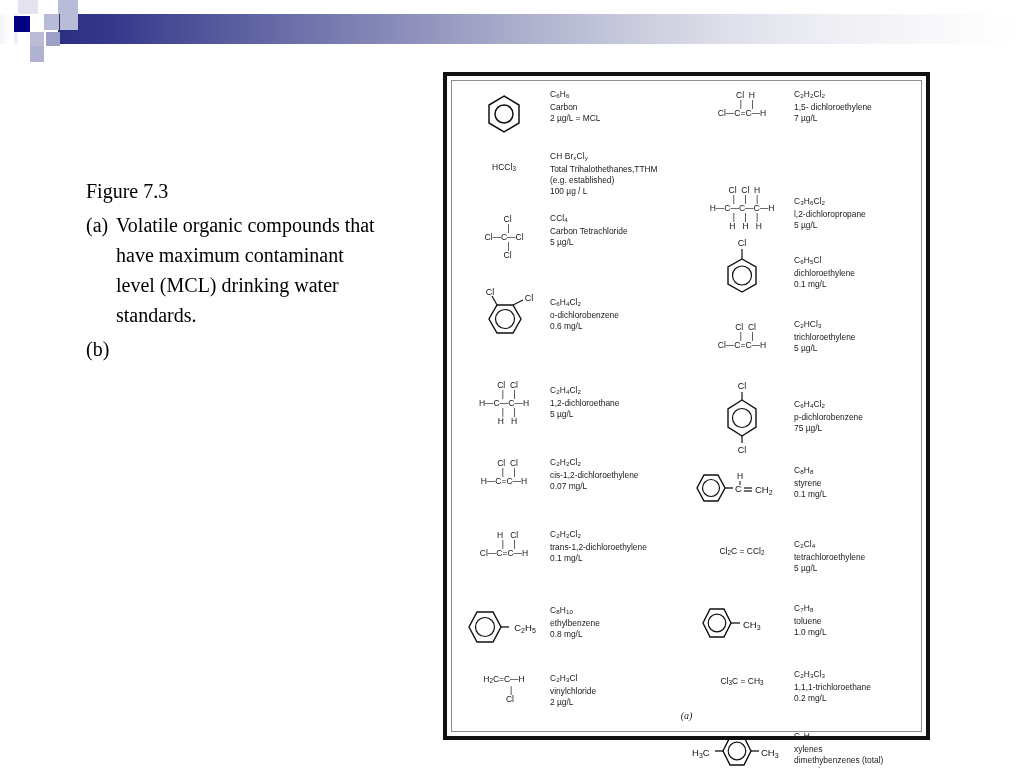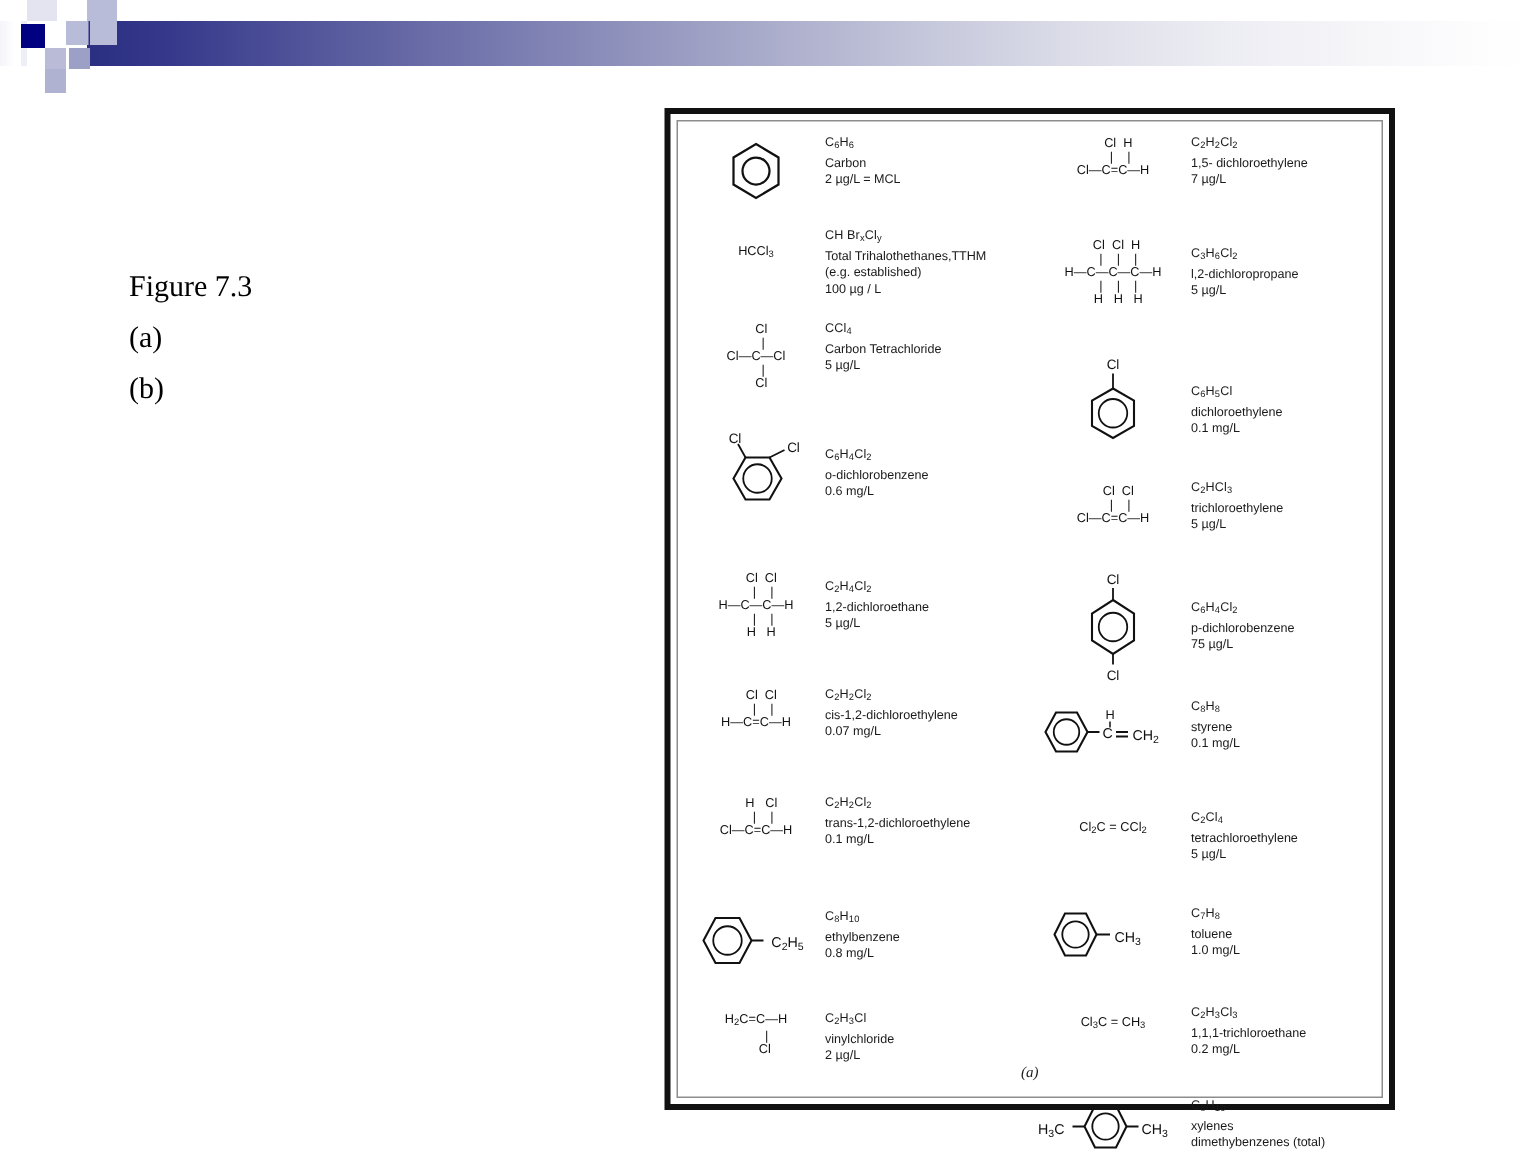--- a/index.html
+++ b/index.html
@@ -168,20 +168,21 @@
   <div class="sq sq-mid" style="left:46px;  top:32px; width:14px; height:14px;"></div>
   <div class="sq sq-mid" style="left:30px;  top:46px; width:14px; height:16px; opacity:.8;"></div>
   <div class="fade-left" style="width:14px;"></div>
 </div>
 
 <div id="text-column">
   <div class="fig-title">Figure 7.3</div>
 
   <div class="para">
     <span class="marker">(a)</span>
+    <span class="body">Volatile organic compounds  that have maximum contaminant level (MCL) drinking water standards.</span>
   </div>
 
   <div class="para">
     <span class="marker">(b)</span>
   </div>
 </div>
 
 <div id="figure-panel">
   <div id="figure-inner">
 
@@ -326,21 +327,21 @@
           <div class="srow">&nbsp;&nbsp;&nbsp;&nbsp;|&nbsp;&nbsp;&nbsp;&nbsp;|</div>
           <div class="srow">Cl—C=C—H</div>
         </div>
         <div class="labels">
           <div class="formula">C<sub>2</sub>H<sub>2</sub>Cl<sub>2</sub></div>
           <div>1,5- dichloroethylene</div>
           <div>7 µg/L</div>
         </div>
       </div>
 
-      <div class="entry" style="height:82px;">
+      <div class="entry" style="height:82px;align-items:flex-end;">
         <div class="struct wide" style="padding-top:10px;">
           <div class="srow">&nbsp;&nbsp;Cl&nbsp;&nbsp;Cl&nbsp;&nbsp;H</div>
           <div class="srow">&nbsp;&nbsp;&nbsp;|&nbsp;&nbsp;&nbsp;&nbsp;|&nbsp;&nbsp;&nbsp;&nbsp;|</div>
           <div class="srow">H—C—C—C—H</div>
           <div class="srow">&nbsp;&nbsp;&nbsp;|&nbsp;&nbsp;&nbsp;&nbsp;|&nbsp;&nbsp;&nbsp;&nbsp;|</div>
           <div class="srow">&nbsp;&nbsp;&nbsp;H&nbsp;&nbsp;&nbsp;H&nbsp;&nbsp;&nbsp;H</div>
         </div>
         <div class="labels" style="padding-top:14px;">
           <div class="formula">C<sub>3</sub>H<sub>6</sub>Cl<sub>2</sub></div>
           <div>l,2-dichloropropane</div>

